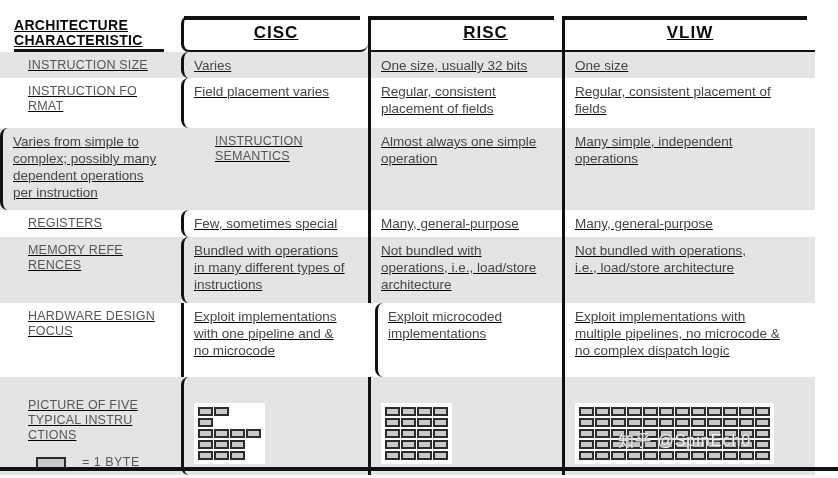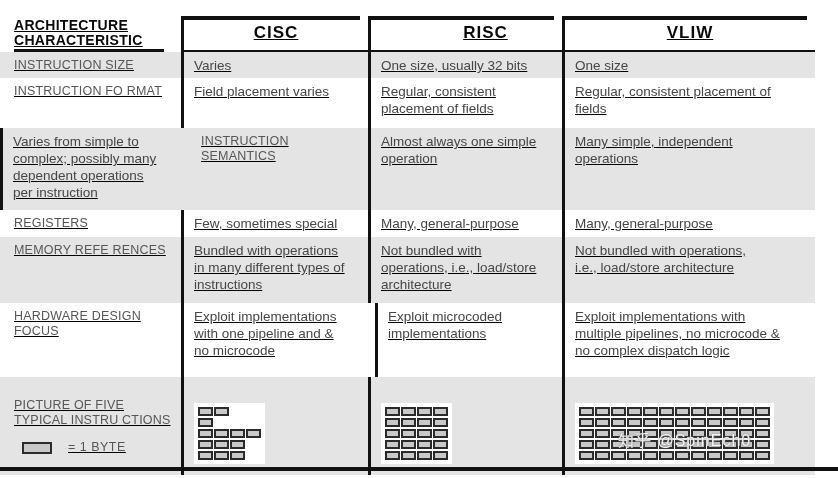--- a/index.html
+++ b/index.html
@@ -8,22 +8,22 @@
     --box-fill:#c9c9c9;
     --box-border:#2b2b2b;
   }
   *{margin:0;padding:0;box-sizing:border-box;}
   html,body{background:#ffffff;}
   body{font-family:"Liberation Sans", sans-serif;}
   .page{position:relative;width:838px;height:478px;background:#ffffff;overflow:hidden;}
   .tbl{position:absolute;top:16px;left:0;width:815px;}
   .row{display:flex;width:815px;text-decoration:underline;}
   .cell{flex:none;white-space:pre-line;}
-  .c-label{width:181px;padding:6px 6px 0 14px;font-size:12.5px;line-height:15px;color:#565656;letter-spacing:0.2px;}
-  .c-cisc{width:187px;}
+  .c-label{width:181px;padding:6px 6px 0 28px;font-size:12.5px;line-height:15px;color:#565656;letter-spacing:0.2px;}
+  .c-cisc{width:187px;border-radius:8px;}
   .c-risc{width:194px;padding-left:38px;}
   .c-vliw{width:253px;}
   .dcell{border-left:3px solid var(--rule);padding:5px 6px 0 10px;font-size:13.5px;line-height:17px;color:#464646;}
   .r-shade{background:var(--shade);}
   .r-white{background:#ffffff;}
   
   .hrow{height:36px;}
   .hcell{position:relative;border-left:3px solid var(--rule);border-bottom:2px solid var(--rule);
          display:flex;align-items:center;justify-content:center;
          font-size:17px;font-weight:bold;color:#0a0a0a;letter-spacing:1px;}

